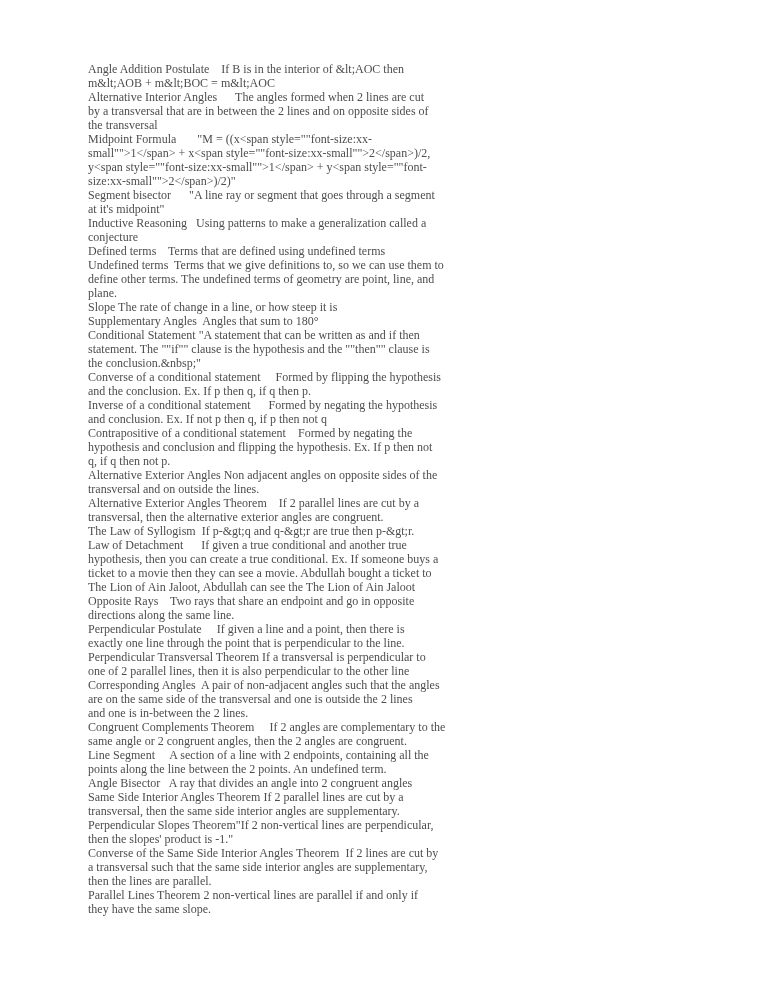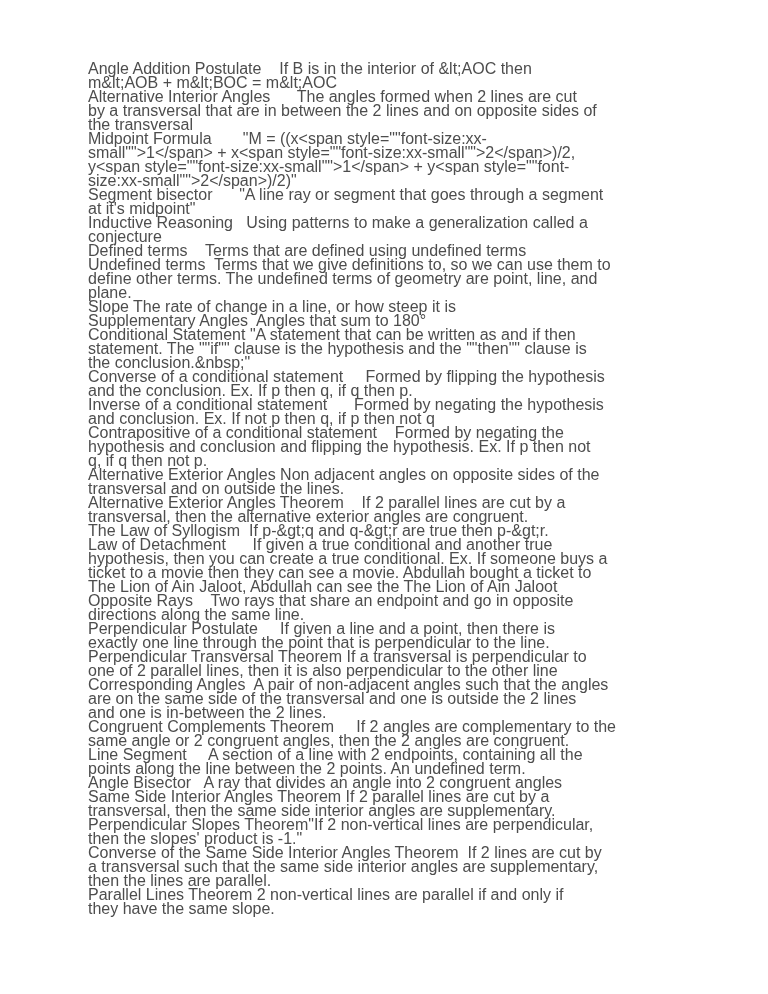--- a/index.html
+++ b/index.html
@@ -11,22 +11,22 @@
     position: relative;
     width: 768px;
     height: 994px;
     background: #ffffff;
     overflow: hidden;
   }
   .doc-text {
     position: absolute;
     left: 88px;
     top: 62px;
-    font-family: Liberation Sans, sans-serif;
-    font-size: 16px;
+    font-family: Liberation Serif, serif;
+    font-size: 12px;
     line-height: 14px;
     color: #4d4d4d;
     white-space: pre;
     letter-spacing: 0;
   }
   .text-line {
     height: 14px;
     white-space: pre;
   }
 </style>

